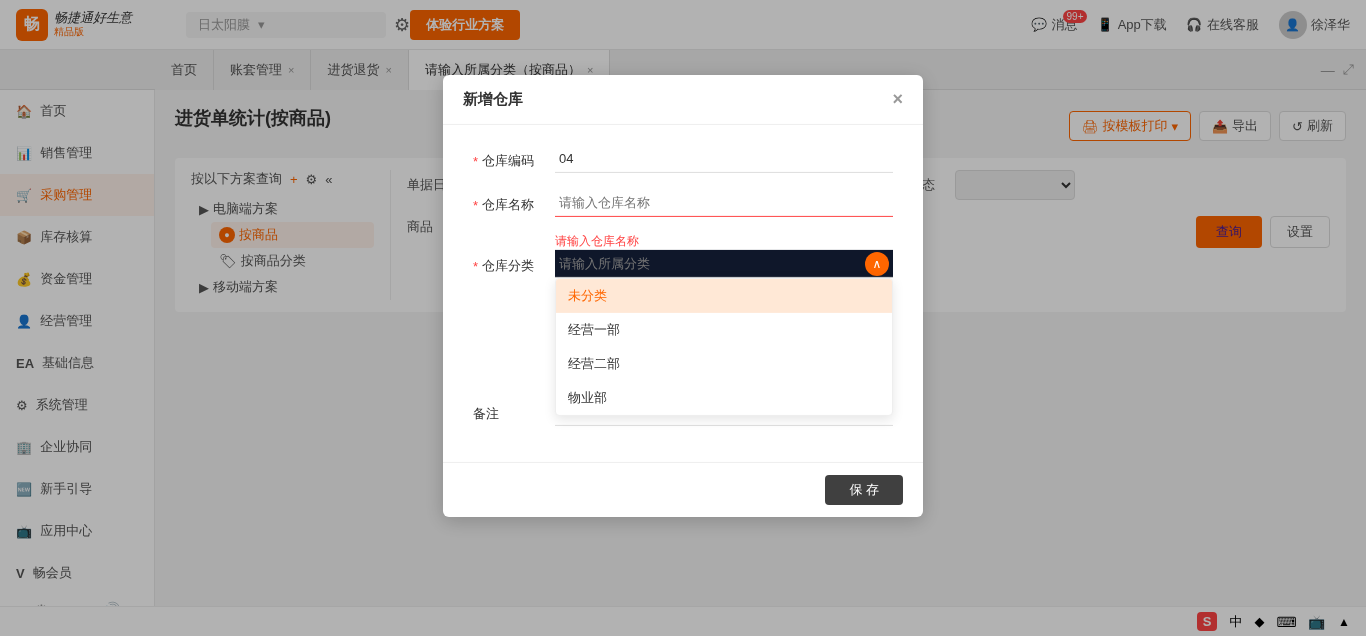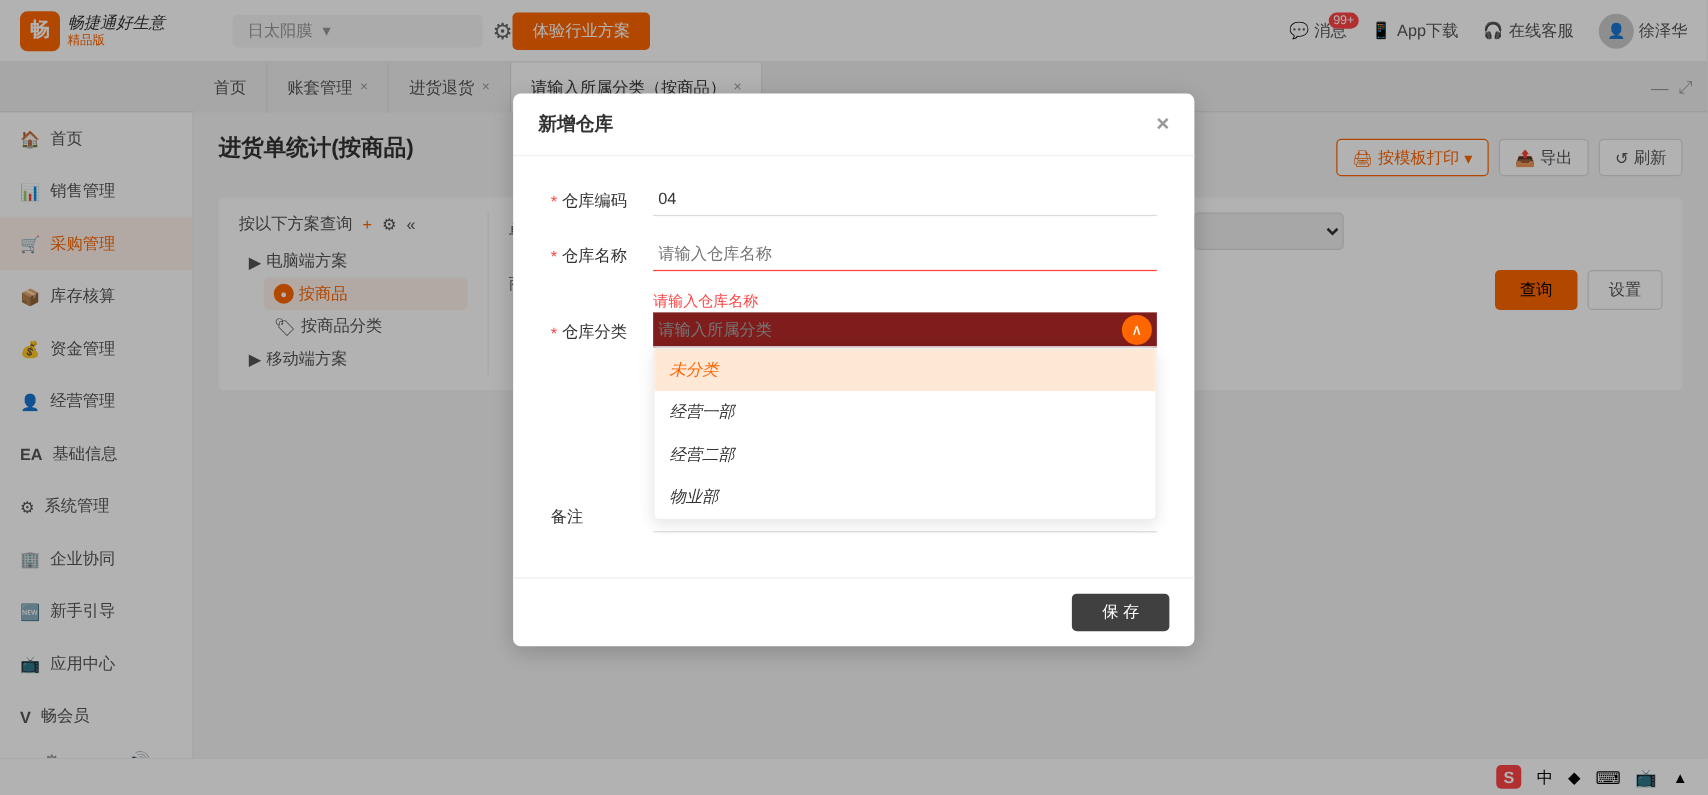--- a/index.html
+++ b/index.html
@@ -54,20 +54,21 @@
       gap: 20px;
     }
     .btn-trial {
       background: #ff6600;
       color: #fff;
       border: none;
       padding: 6px 16px;
       border-radius: 4px;
       font-size: 13px;
       cursor: pointer;
+      font-weight: bold;
     }
     .header-icon-item {
       display: flex;
       align-items: center;
       gap: 4px;
       font-size: 13px;
       color: #555;
       cursor: pointer;
       position: relative;
     }
@@ -200,21 +201,21 @@
       border: 1px solid #ddd;
       color: #555;
       background: #fff;
       padding: 5px 12px;
       border-radius: 4px;
       font-size: 13px;
       cursor: pointer;
     }
     .btn-query {
       background: #ff6600;
-      color: #000000;
+      color: #4c1d95;
       border: none;
       padding: 6px 20px;
       border-radius: 4px;
       font-size: 13px;
       cursor: pointer;
     }
     .btn-set {
       background: #fff;
       color: #555;
       border: 1px solid #ddd;
@@ -327,21 +328,21 @@
     }
 
     
     .modal {
       position: fixed;
       top: 50%;
       left: 50%;
       transform: translate(-50%, -55%);
       background: #fff;
       border-radius: 6px;
-      width: 545px;
+      width: 480px;
       z-index: 200;
       box-shadow: 0 4px 20px rgba(0,0,0,0.2);
     }
     .modal-header {
       display: flex;
       align-items: center;
       justify-content: space-between;
       padding: 14px 20px;
       border-bottom: 1px solid #eee;
       font-size: 15px;
@@ -392,21 +393,21 @@
       flex: 1;
       position: relative;
     }
     .dropdown-toggle {
       width: 100%;
       border: none;
       border-bottom: 1px solid #ddd;
       padding: 6px 30px 6px 4px;
       font-size: 13px;
       color: #999;
-      background: #7f1d1d;
+      background: #0f172a;
       outline: none;
     }
     .dropdown-arrow {
       position: absolute;
       right: 4px;
       top: 50%;
       transform: translateY(-50%);
       width: 24px;
       height: 24px;
       background: #ff6600;
@@ -428,21 +429,20 @@
       border-radius: 4px;
       box-shadow: 0 4px 12px rgba(0,0,0,0.1);
       z-index: 300;
       overflow: hidden;
     }
     .dropdown-item {
       padding: 8px 12px;
       font-size: 13px;
       color: #333;
       cursor: pointer;
-      font-style: italic;
     }
     .dropdown-item.active { background: #ffe8d6; color: #ff6600; }
     .modal-footer {
       display: flex;
       justify-content: flex-end;
       padding: 12px 20px;
       border-top: 1px solid #eee;
       gap: 10px;
     }
     .btn-save {

